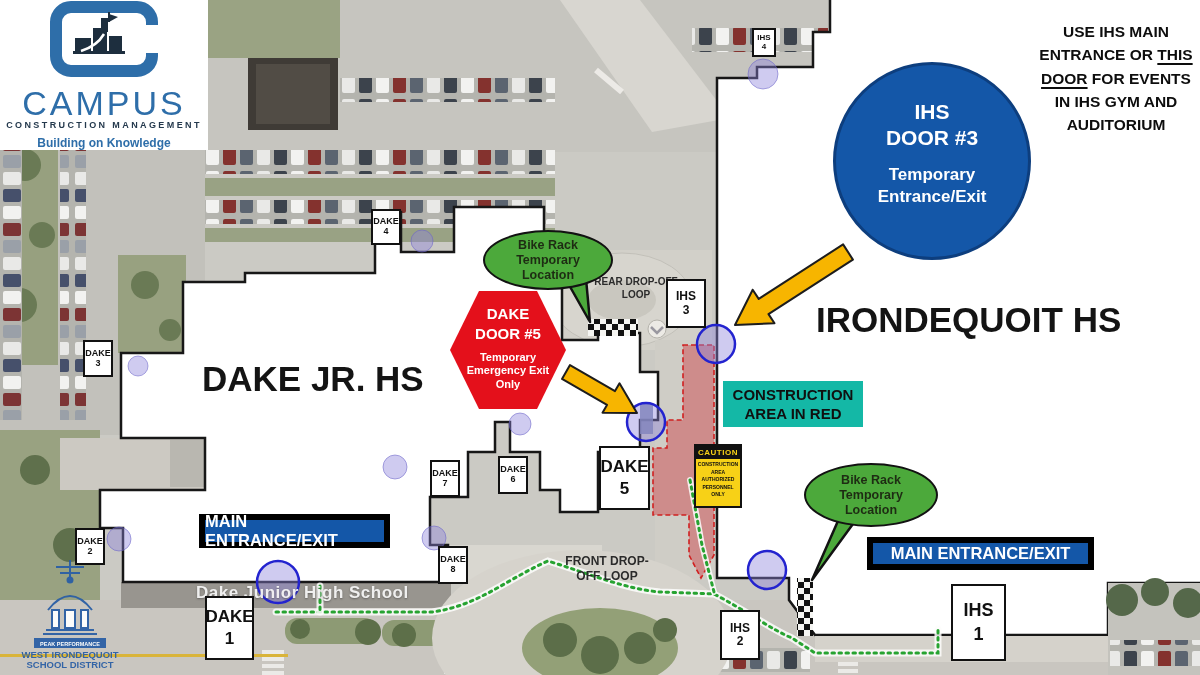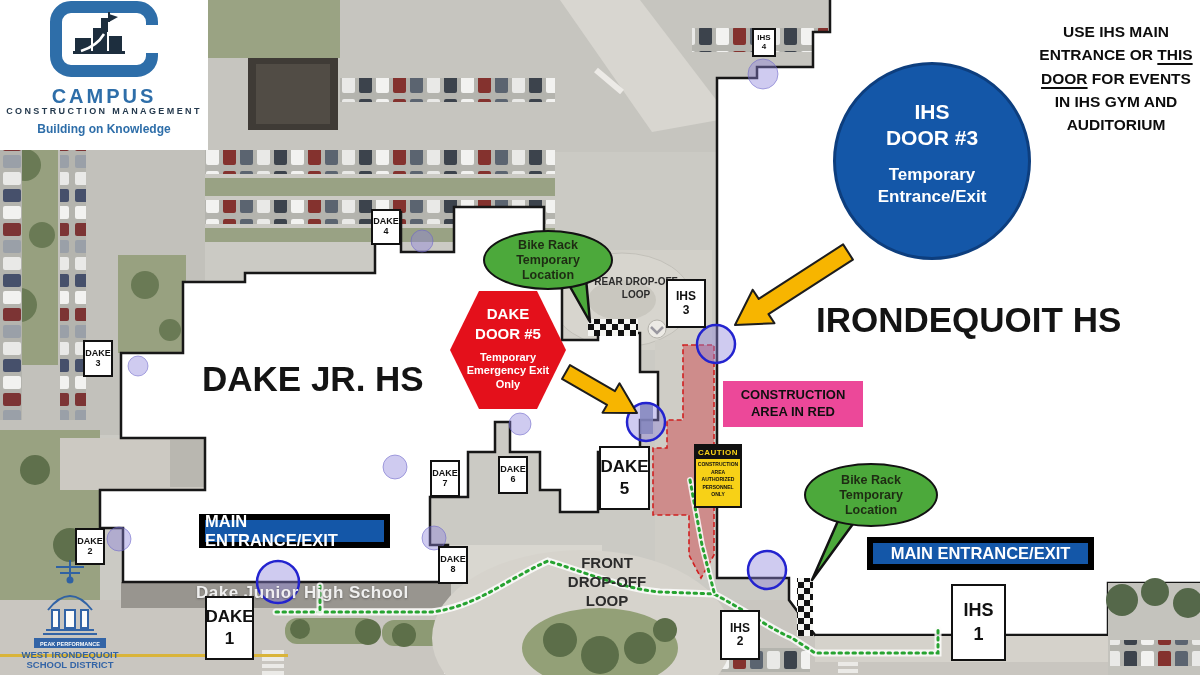--- a/index.html
+++ b/index.html
@@ -8,21 +8,21 @@
   .abs{position:absolute;}
   svg text{font-family:"Liberation Sans",sans-serif;}
 
   
   #mapsvg{position:absolute;left:0;top:0;}
   .door{fill:#8d84db;fill-opacity:.42;stroke:#6a62c9;stroke-width:1;stroke-opacity:.55;}
   .door.ring{stroke:#2323cf;stroke-width:2.5;stroke-opacity:1;}
 
   
   #campus-logo{left:0;top:0;width:208px;height:150px;background:#fff;text-align:center;z-index:30;}
-  #campus-logo .brand{color:#2e6ea9;font-size:20px;font-weight:700;letter-spacing:3px;line-height:1;margin-top:2px;}
+  #campus-logo .brand{color:#2e6ea9;font-size:34px;font-weight:400;letter-spacing:3px;line-height:1;margin-top:2px;}
   #campus-logo .sub{color:#24394d;font-size:9px;font-weight:700;letter-spacing:2.4px;margin-top:0;}
   #campus-logo .tag{color:#2e6ea9;font-size:12px;font-weight:700;margin-top:6px;}
 
   
   #notice{left:1033px;top:20px;width:166px;text-align:center;font-size:15.5px;line-height:1.5;
           font-weight:800;color:#0d0d0d;z-index:30;}
   #notice .ul{text-decoration:underline;text-decoration-thickness:2px;text-underline-offset:3px;}
 
   
   #ihs-door3{left:833px;top:62px;width:198px;height:198px;border-radius:50%;
@@ -49,22 +49,22 @@
 
   
   .bubble{border-radius:50%;background:#4CA93B;border:2.5px solid #121212;color:#1e2c13;
           text-align:center;font-weight:800;z-index:24;box-sizing:border-box;
           display:flex;align-items:center;justify-content:center;margin-top:16px;}
   #bubble1{left:483px;top:214px;width:130px;height:60px;font-size:12.5px;line-height:1.2;}
   #bubble2{left:804px;top:447px;width:134px;height:64px;font-size:12.5px;line-height:1.2;}
   .bubble .txt{width:80px;}
 
   
-  #constr-box{left:723px;top:381px;width:140px;height:46px;background:#ec4899;color:#101010;
-      font-size:13px;font-weight:800;text-align:center;display:flex;align-items:center;
+  #constr-box{left:723px;top:381px;width:140px;height:46px;background:#14b8a6;color:#101010;
+      font-size:15px;font-weight:800;text-align:center;display:flex;align-items:center;
       justify-content:center;line-height:1.3;z-index:23;}
   #constr-box .txt{width:130px;}
 
   
   .main-ent{background:#1457A8;border:6px solid #000000;color:#fff;font-weight:800;
       display:flex;align-items:center;justify-content:center;z-index:23;box-sizing:border-box;}
   #main-ent-dake{left:199px;top:514px;width:191px;height:34px;font-size:16.5px;}
   #main-ent-ihs{left:867px;top:537px;width:227px;height:33px;font-size:16.5px;}
 
   
@@ -77,21 +77,21 @@
   .door-label{background:#fff;border:2px solid #111;box-sizing:border-box;color:#111;
      display:flex;flex-direction:column;align-items:center;justify-content:center;
      font-weight:800;text-align:center;z-index:22;line-height:1.1;}
   .dl-s{font-size:9px;}
   .dl-m{font-size:12px;}
   .dl-l{font-size:17px;line-height:1.3;}
 
   
   .loop-text{color:#2b2b2b;font-weight:800;text-align:center;z-index:15;line-height:1.25;}
   #rear-loop{left:592px;top:276px;width:88px;font-size:10px;}
-  #front-loop{left:558px;top:554px;width:98px;font-size:15px;}
+  #front-loop{left:558px;top:554px;width:98px;font-size:12px;}
   #roof-text{left:196px;top:583px;font-size:17px;font-weight:700;letter-spacing:.5px;
      color:rgba(250,250,250,.92);text-shadow:0 1px 2px rgba(60,60,60,.55);z-index:14;white-space:nowrap;}
 
   
   #wisd{left:18px;top:556px;width:104px;height:116px;z-index:28;opacity:.95;text-align:center;}
 </style>
 </head>
 <body>
 
 <div id="stage">

